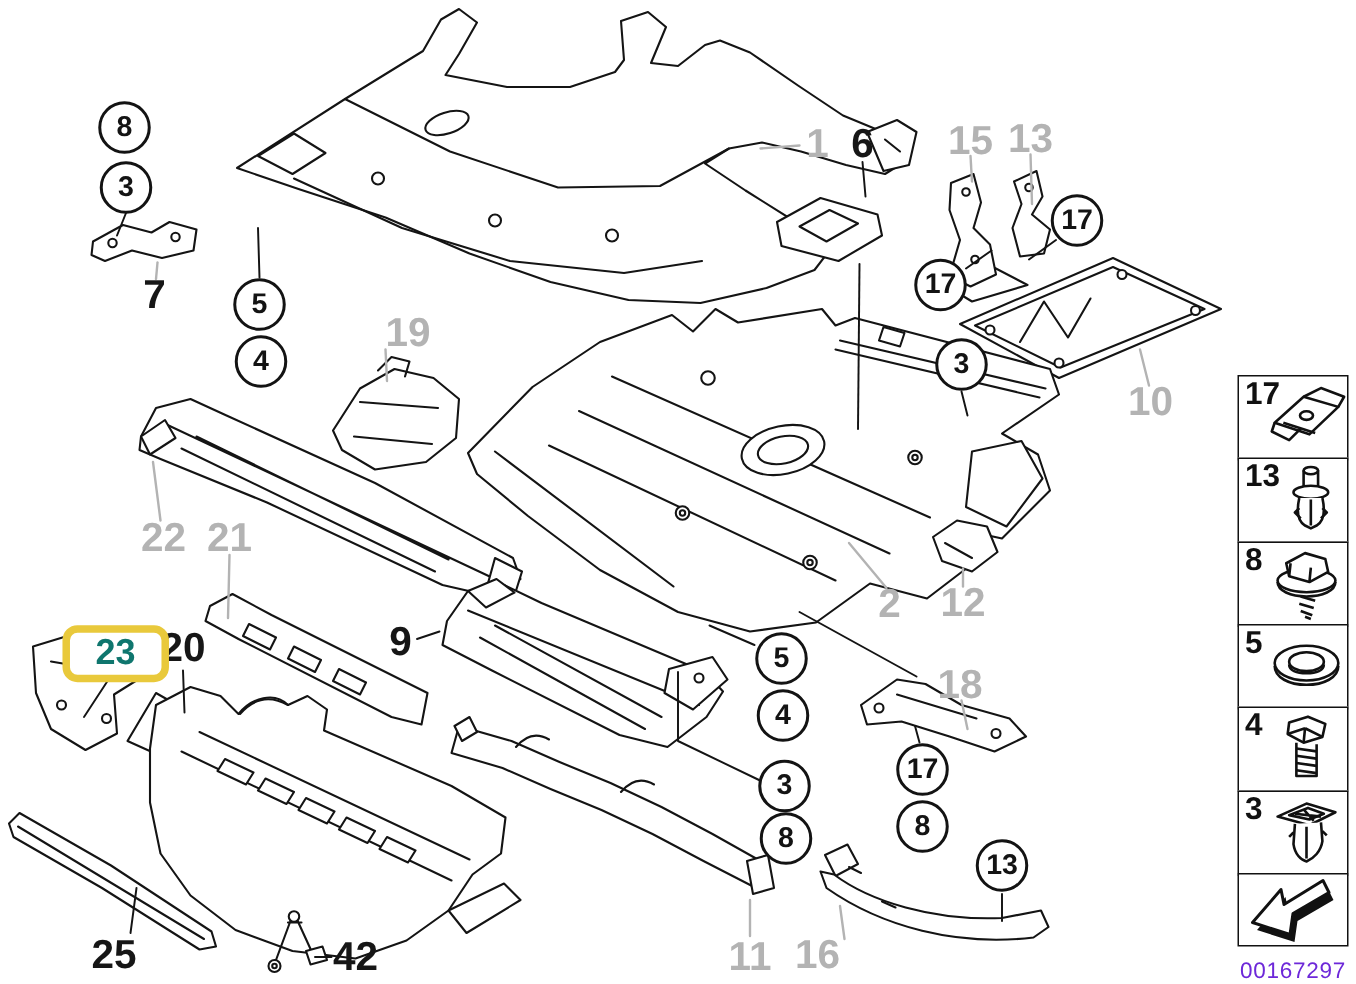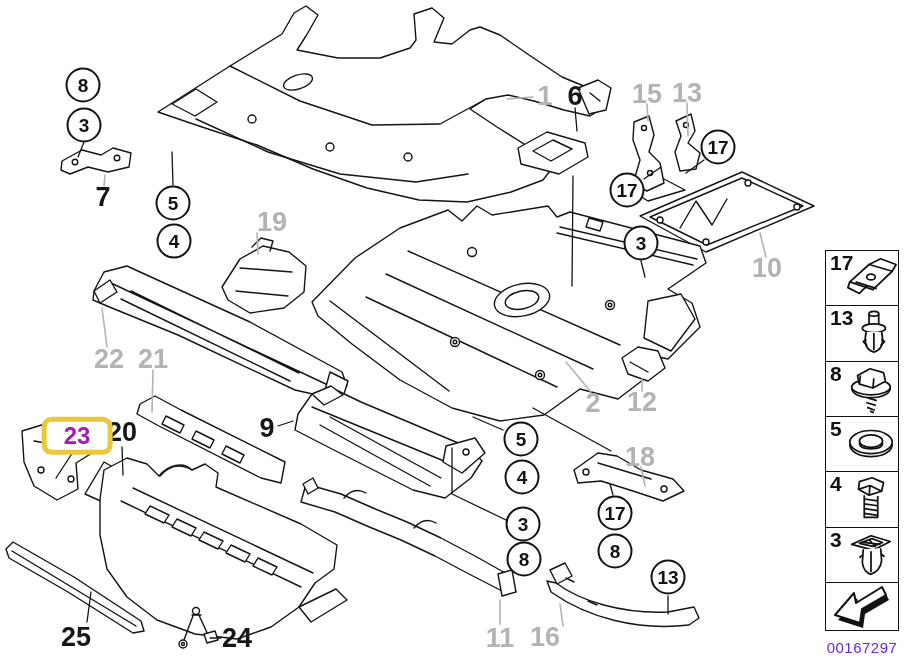--- a/index.html
+++ b/index.html
@@ -19,21 +19,21 @@
   
   .lbl{
     position:absolute;transform:translate(-50%,-50%);
     font-size:27px;font-weight:700;color:#161616;z-index:3;line-height:1;white-space:nowrap;
   }
   .lbl.gray{color:#b3b3b3;}
   
   .hl{
     position:absolute;transform:translate(-50%,-50%);
     border:5px solid #e9c93b;border-radius:10px;background:#fff;
-    padding:1px 17px;font-size:24px;font-weight:700;color:#a21caf;
+    padding:1px 17px;font-size:24px;font-weight:700;color:#0f766e;
     z-index:3;line-height:1.1;
   }
   
   .legend{position:absolute;left:825px;top:250px;width:74px;z-index:2;}
   .cell{
     position:relative;height:57px;box-sizing:border-box;background:#fff;
     border:1.7px solid #111;margin-top:-1.7px;
   }
   .cell:first-child{margin-top:0;}
   .cell.arrowcell{height:49px;}
@@ -241,21 +241,21 @@
   <div class="co" style="left:524px;top:559px">8</div>
   <div class="co" style="left:615px;top:513px">17</div>
   <div class="co" style="left:615px;top:551px">8</div>
   <div class="co" style="left:668px;top:577px">13</div>
 
   <div class="lbl" style="left:103px;top:197px">7</div>
   <div class="lbl" style="left:575px;top:96px">6</div>
   <div class="lbl" style="left:267px;top:428px">9</div>
   <div class="lbl" style="left:122px;top:432px">20</div>
   <div class="lbl" style="left:76px;top:637px">25</div>
-  <div class="lbl" style="left:237px;top:638px">24</div>
+  <div class="lbl" style="left:237px;top:638px">42</div>
 
   <div class="lbl gray" style="left:545px;top:96px">1</div>
   <div class="lbl gray" style="left:647px;top:94px">15</div>
   <div class="lbl gray" style="left:687px;top:93px">13</div>
   <div class="lbl gray" style="left:272px;top:222px">19</div>
   <div class="lbl gray" style="left:109px;top:359px">22</div>
   <div class="lbl gray" style="left:153px;top:359px">21</div>
   <div class="lbl gray" style="left:767px;top:268px">10</div>
   <div class="lbl gray" style="left:593px;top:403px">2</div>
   <div class="lbl gray" style="left:642px;top:402px">12</div>

